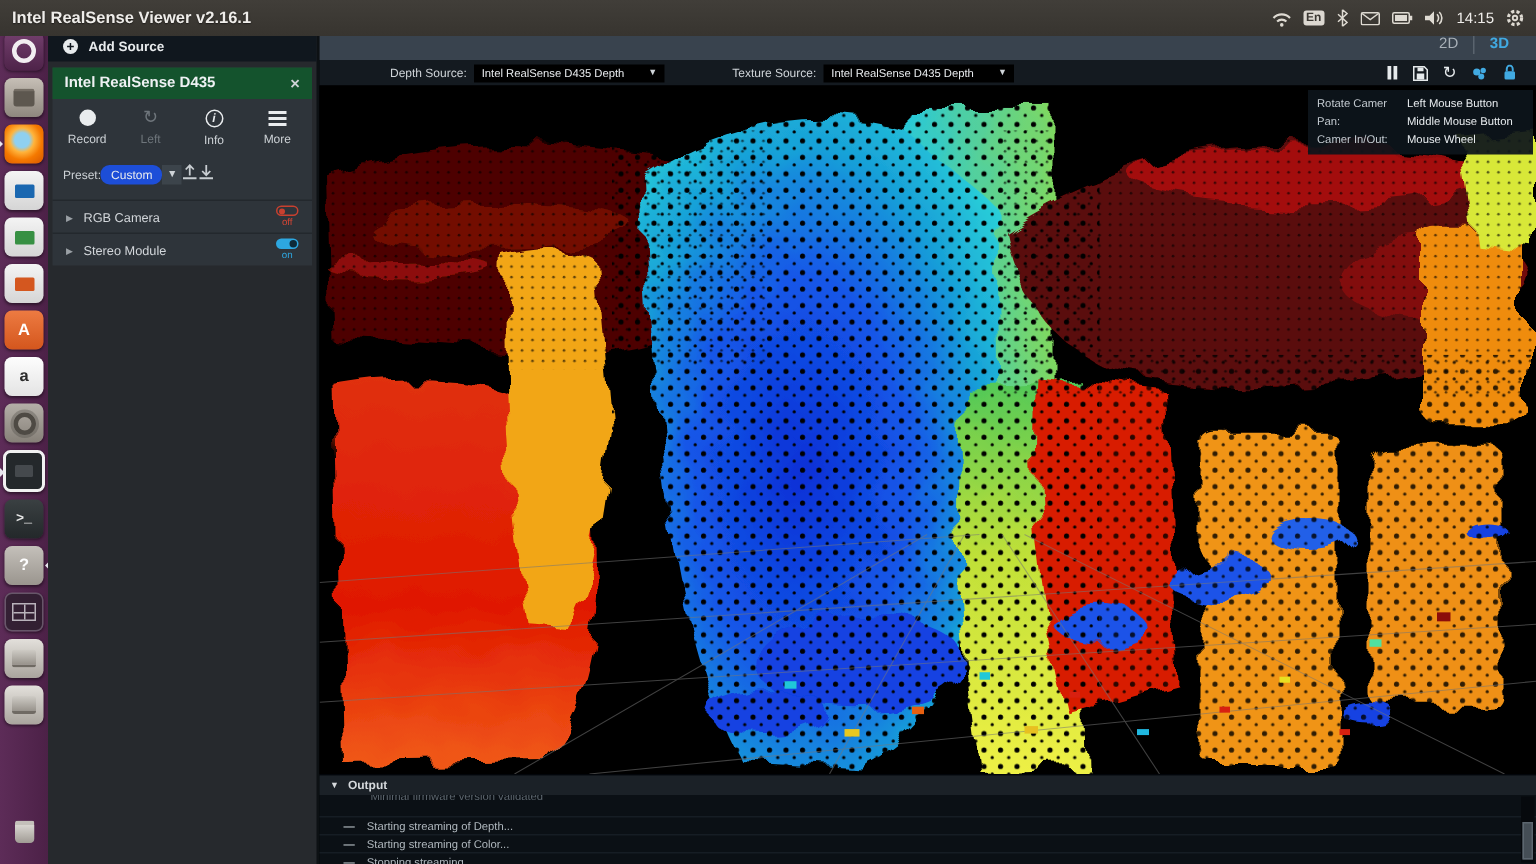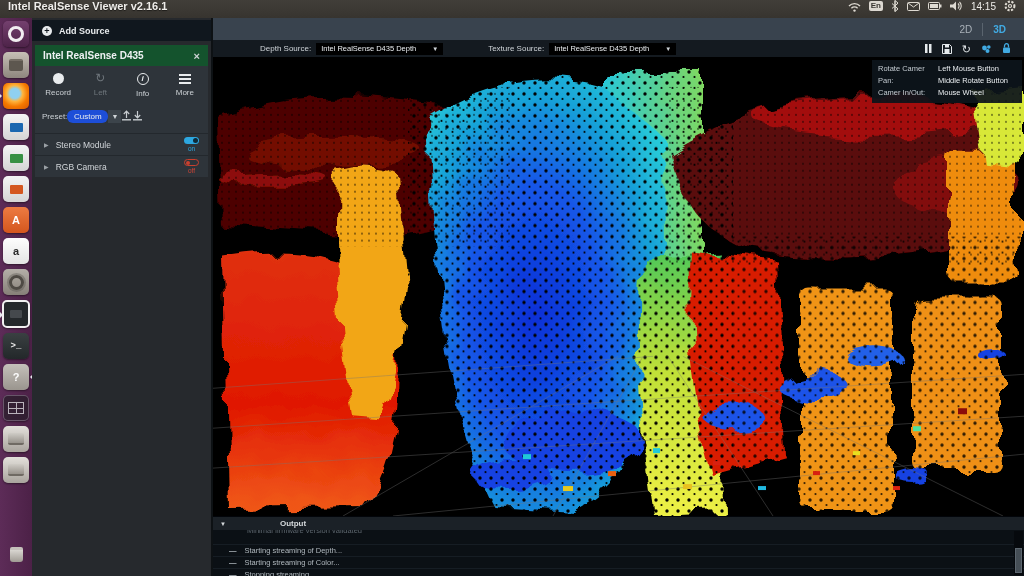--- a/index.html
+++ b/index.html
@@ -1,21 +1,21 @@
 <!DOCTYPE html>
 <html><head>
 <meta charset="utf-8">
 <style>
   html,body{margin:0;padding:0;background:#000;}
   .screen{position:relative;width:1024px;height:576px;overflow:hidden;
     font-family:"Liberation Sans",sans-serif;background:#000;}
 
   
   .topbar{position:absolute;top:0;left:0;width:1024px;height:18px;background:linear-gradient(#413e39,#37342f);
-    display:flex;align-items:flex-start;padding:0 8px;box-sizing:border-box;z-index:30;}
+    display:flex;align-items:center;padding:12px 8px;box-sizing:border-box;z-index:30;}
   .win-title{font-size:11px;font-weight:bold;color:#efedea;text-shadow:0 1px 1px rgba(0,0,0,.5);}
   .tray{margin-left:auto;display:flex;align-items:center;gap:8px;}
   .tray svg{display:block;}
   .kbd-ind{background:#dcd8d1;color:#3a3732;font-size:8px;font-weight:bold;padding:1px 2px;border-radius:2px;line-height:1;}
   .clock{font-size:10px;color:#efedea;}
 
   
   .body{position:absolute;top:18px;left:0;width:1024px;height:558px;display:flex;}
 
   
@@ -120,21 +120,21 @@
   .help-box{position:absolute;top:3px;right:2px;width:150px;background:rgba(13,20,27,.93);
     padding:3px 6px 4px;box-sizing:border-box;}
   .help-row{display:flex;font-size:7.5px;line-height:1.6;}
   .help-row .hl{width:60px;color:#c3cad0;flex:none;}
   .help-row .hv{color:#e8ecef;}
 
   
   .output{height:59px;background:#0b1015;position:relative;border-top:1px solid #02050a;flex:none;}
   .out-head{height:13px;background:#1b2127;display:flex;align-items:center;gap:6px;padding-left:7px;}
   .out-head .tri{font-size:6px;color:#d5d9dc;}
-  .out-head .t{font-size:8px;font-weight:bold;color:#d5d9dc;margin-left:48px;}
+  .out-head .t{font-size:8px;font-weight:bold;color:#d5d9dc;}
   .out-clipwrap{height:6px;overflow:hidden;padding-left:34px;}
   .out-clipwrap .txt{font-size:7.5px;color:#5d666e;margin-top:-4px;display:block;filter:blur(.3px);}
   .out-spacer{height:8px;border-bottom:1px solid #161d24;}
   .out-row{height:11px;display:flex;align-items:center;gap:8px;padding-left:16px;
     border-bottom:1px solid #161d24;font-size:7.5px;color:#b0b8be;}
   .out-row .dash{color:#b0b8be;font-weight:bold;}
   .out-scroll{position:absolute;right:1px;top:14px;bottom:1px;width:9px;background:#06090d;}
   .out-thumb{position:absolute;left:1px;right:1px;bottom:2px;height:25px;background:#454e56;border:1px solid #5c666f;box-sizing:border-box;}
 </style>
 </head>
@@ -308,32 +308,32 @@
           <span class="io-ic">
             <svg width="11" height="11" viewBox="0 0 11 11">
                 <path d="M5.5,1 L5.5,7.5 M2.8,5 L5.5,7.8 L8.2,5" fill="none" stroke="#c8cdd1" stroke-width="1.2"></path>
                 <path d="M1,9.8 L10,9.8" stroke="#c8cdd1" stroke-width="1.4"></path>
               </svg>
           </span>
         </div>
 
         <div class="module-row">
           <span class="tri">▶</span>
+          <span class="lbl">RGB Camera</span>
+          <span class="tg-wrap">
+            <span class="tg tg-off"></span>
+            <span class="tg-state-off">off</span>
+          </span>
+        </div>
+        <div class="module-row">
+          <span class="tri">▶</span>
           <span class="lbl">Stereo Module</span>
           <span class="tg-wrap">
             <span class="tg tg-on"></span>
             <span class="tg-state-on">on</span>
-          </span>
-        </div>
-        <div class="module-row">
-          <span class="tri">▶</span>
-          <span class="lbl">RGB Camera</span>
-          <span class="tg-wrap">
-            <span class="tg tg-off"></span>
-            <span class="tg-state-off">off</span>
           </span>
         </div>
       </div>
     </div>
 
     <div class="viewer">
 
       <div class="view-strip">
         <span class="mode mode-2d">2D</span>
         <span class="mode-div"></span>
@@ -469,21 +469,21 @@
           </g>
         </svg>
 
         <div class="help-box">
           <div class="help-row">
               <span class="hl">Rotate Camer</span>
               <span class="hv">Left Mouse Button</span>
             </div>
           <div class="help-row">
               <span class="hl">Pan:</span>
-              <span class="hv">Middle Rotate Button</span>
+              <span class="hv">Middle Mouse Button</span>
             </div>
           <div class="help-row">
               <span class="hl">Camer In/Out:</span>
               <span class="hv">Mouse Wheel</span>
             </div>
         </div>
       </div>
 
       <div class="output">
         <div class="out-head">

